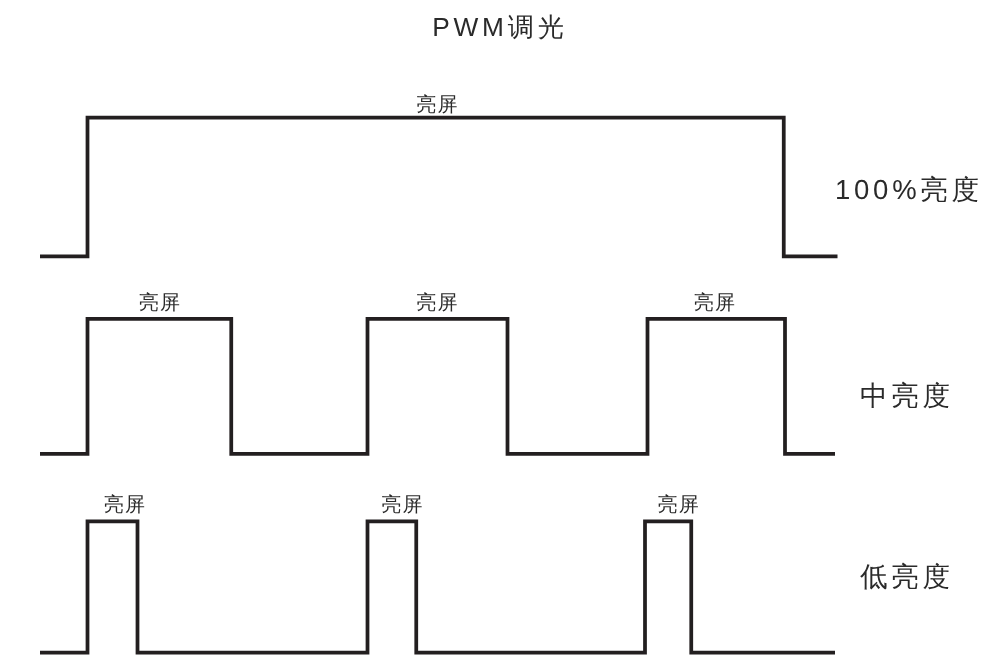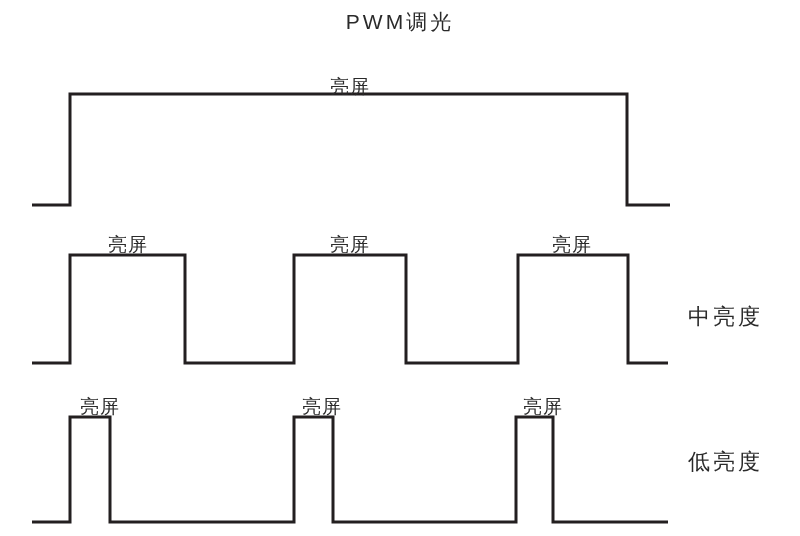--- a/index.html
+++ b/index.html
@@ -46,21 +46,21 @@
     font-size: 22px;
     letter-spacing: 3px;
     color: #2a2a2a;
     white-space: nowrap;
   }
   .row-label.r1 { left: 668px; top: 137px; }
   .row-label.r2 { left: 688px; top: 302px; text-align: right; }
   .row-label.r3 { left: 688px; top: 447px; }
   .pulse-label {
     position: absolute;
-    font-size: 19px;
+    font-size: 16px;
     letter-spacing: 1px;
     color: #2a2a2a;
     white-space: nowrap;
     transform: translateX(-50%);
   }
 </style>
 </head>
 <body>
 
 <div id="stage">
@@ -68,20 +68,21 @@
   <div class="chart-title">PWM调光</div>
 
   <svg id="diagram" viewBox="0 0 800 536">
     <g id="waveforms">
         <polyline points="32,205 70,205 70,94 627,94 627,205 670,205" fill="none" stroke="#231f20" stroke-width="3" stroke-linejoin="miter" stroke-linecap="butt"></polyline>
         <polyline points="32,363 70,363 70,255 185,255 185,363 294,363 294,255 406,255 406,363 518,363 518,255 628,255 628,363 668,363" fill="none" stroke="#231f20" stroke-width="3" stroke-linejoin="miter" stroke-linecap="butt"></polyline>
         <polyline points="32,522 70,522 70,417 110,417 110,522 294,522 294,417 333,417 333,522 516,522 516,417 553,417 553,522 668,522" fill="none" stroke="#231f20" stroke-width="3" stroke-linejoin="miter" stroke-linecap="butt"></polyline>
       </g>
   </svg>
 
+  <div class="row-label r1">100%亮度</div>
   <div class="row-label r2">中亮度</div>
   <div class="row-label r3">低亮度</div>
 
   <div id="pulse-labels">
       <div class="pulse-label" style="left: 350px; top: 74px;">亮屏</div>
       <div class="pulse-label" style="left: 128px; top: 232px;">亮屏</div>
       <div class="pulse-label" style="left: 350px; top: 232px;">亮屏</div>
       <div class="pulse-label" style="left: 572px; top: 232px;">亮屏</div>
       <div class="pulse-label" style="left: 100px; top: 394px;">亮屏</div>
       <div class="pulse-label" style="left: 322px; top: 394px;">亮屏</div>

